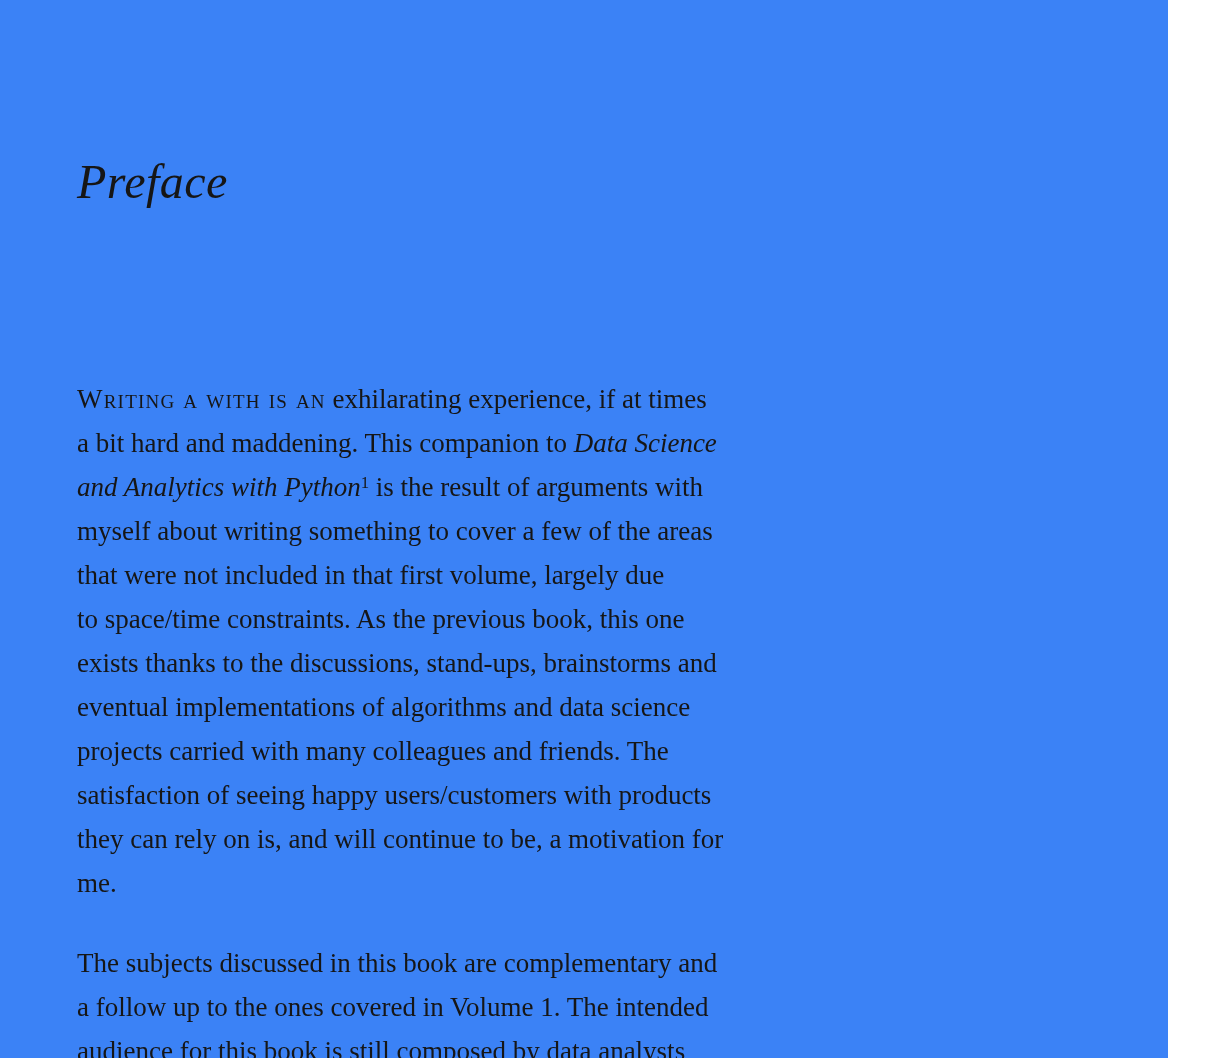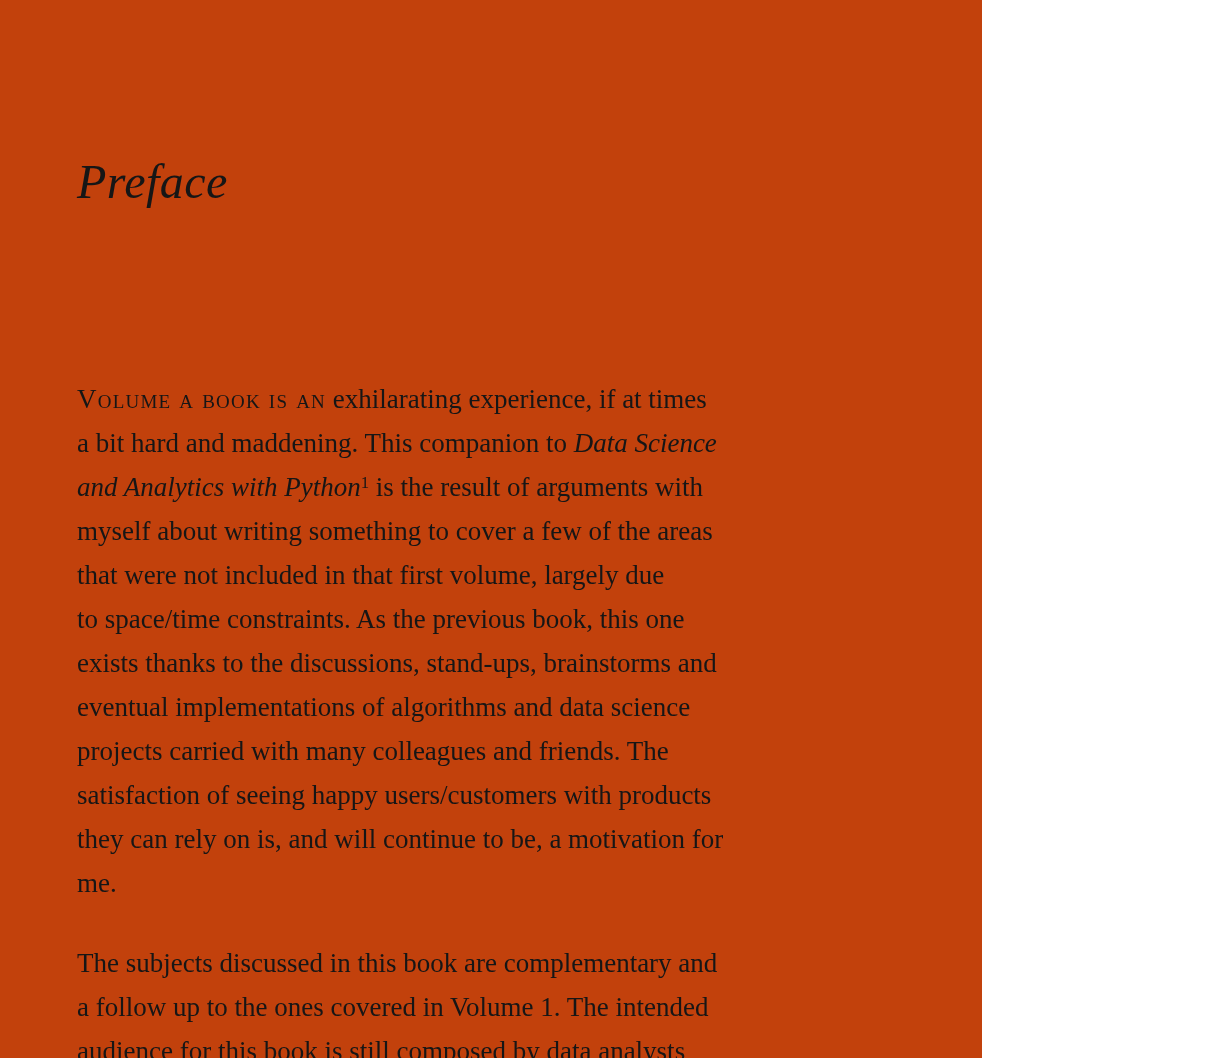--- a/index.html
+++ b/index.html
@@ -8,23 +8,23 @@
     padding: 0;
     width: 1206px;
     height: 1058px;
     background: #ffffff;
     overflow: hidden;
     font-family: "Liberation Serif", "DejaVu Serif", serif;
     color: #161616;
   }
   .page {
     position: relative;
-    width: 982px;
+    width: 1168px;
     height: 1058px;
-    background: #c2410c;
+    background: #3b82f6;
   }
   .chapter-title {
     position: absolute;
     left: 77px;
     top: 158px;
     margin: 0;
     font-size: 48px;
     line-height: 1;
     font-style: italic;
     font-weight: 500;
@@ -76,21 +76,21 @@
   }
 </style>
 </head>
 <body>
 
 <main class="page">
 
   <h1 class="chapter-title">Preface</h1>
 
   <section class="main-column">
-    <p class="body-par"><span class="sc">Volume a book is an</span><span> exhilarating experience, if at times
+    <p class="body-par"><span class="sc">Writing a with is an</span><span> exhilarating experience, if at times
 a bit hard and maddening. This companion to </span><em>Data Science
 and Analytics with Python</em><sup class="fnmark">1</sup><span> is the result of arguments with
 myself about writing something to cover a few of the areas
 that were not included in that first volume, largely due
 to space/time constraints. As the previous book, this one
 exists thanks to the discussions, stand-ups, brainstorms and
 eventual implementations of algorithms and data science
 projects carried with many colleagues and friends. The
 satisfaction of seeing happy users/customers with products
 they can rely on is, and will continue to be, a motivation for

